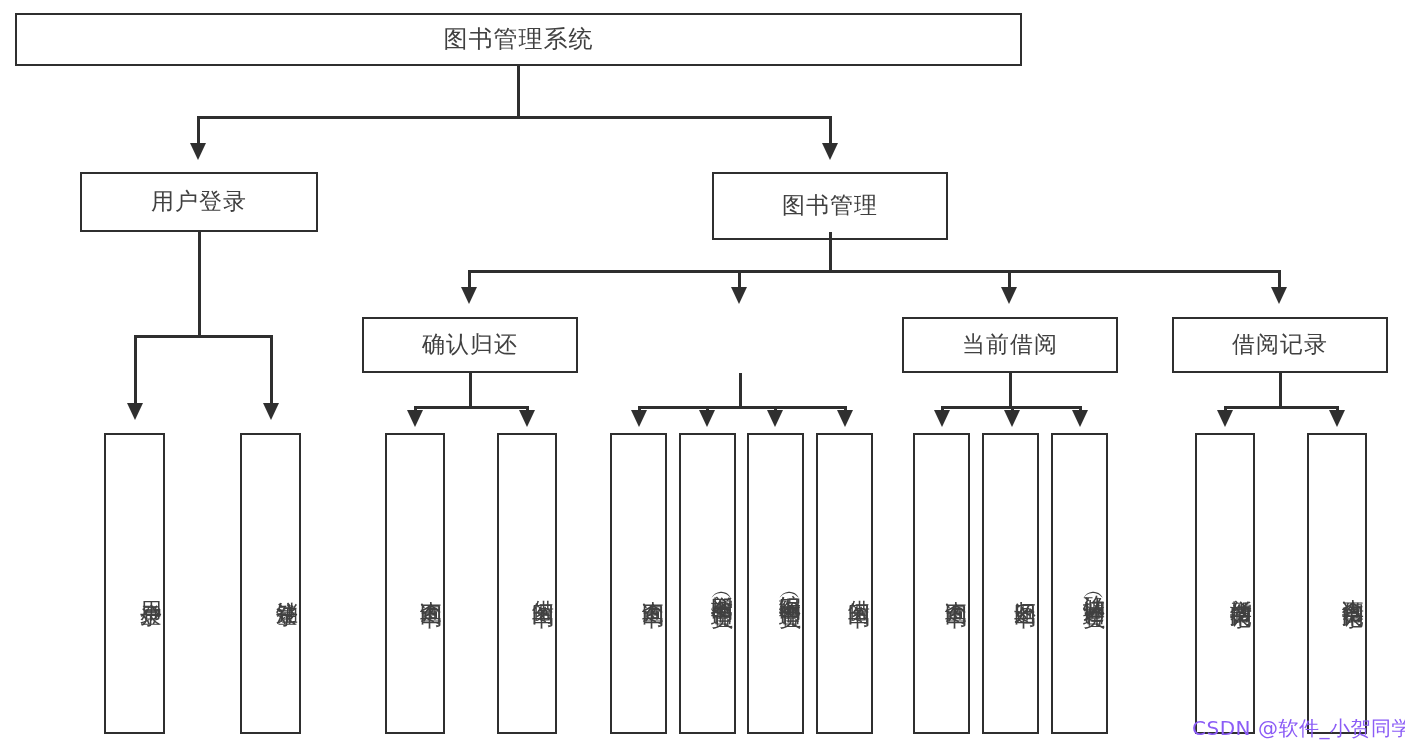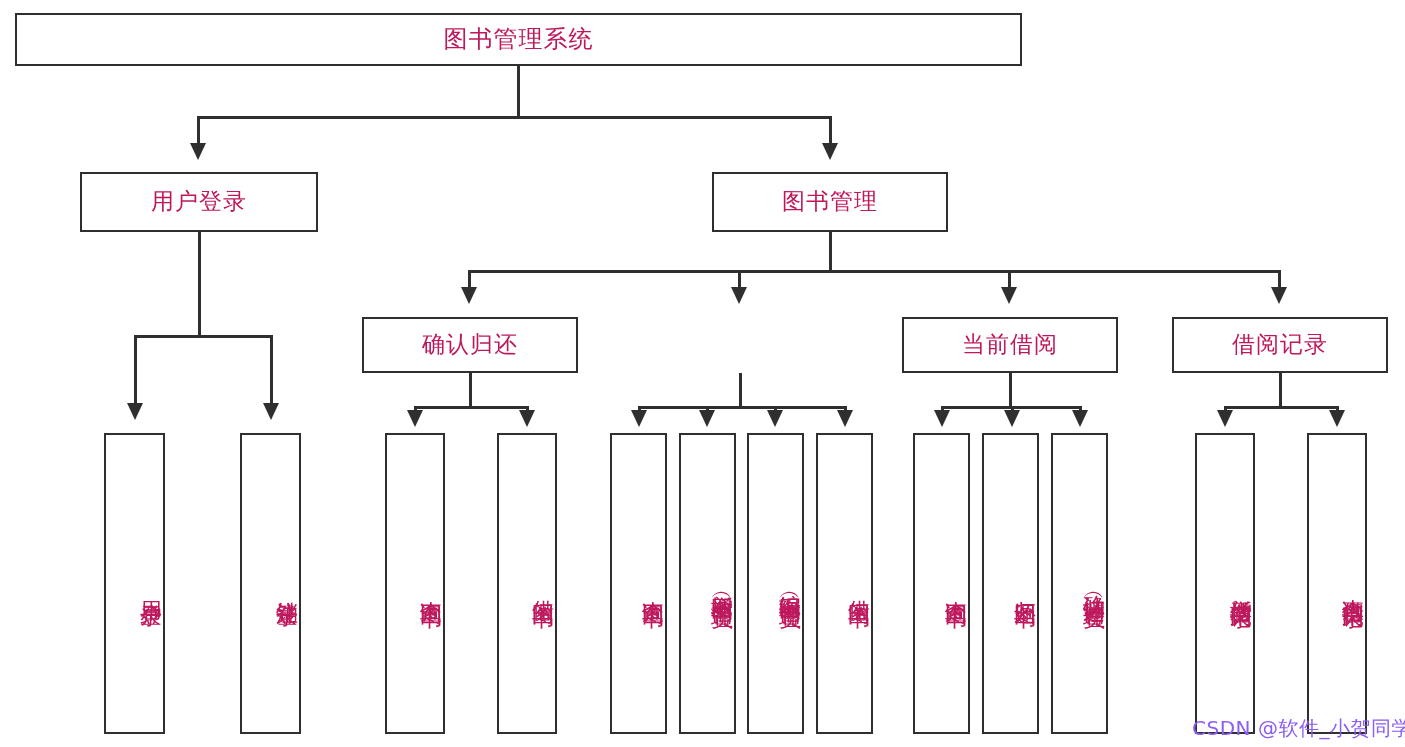--- a/index.html
+++ b/index.html
@@ -17,21 +17,21 @@
     height: 747px;
     background: #ffffff;
     overflow: hidden;
   }
   
   .node {
     position: absolute;
     box-sizing: border-box;
     border: 2.5px solid #2f2f2f;
     background: #ffffff;
-    color: #be185d;
+    color: #404040;
     display: flex;
     align-items: center;
     justify-content: center;
     text-align: center;
   }
   .node.h {
     font-size: 23px;
     letter-spacing: 1px;
     line-height: 1.1;
   }
@@ -99,21 +99,21 @@
 
   <div class="edge v" style="left:197px; top:116px; width:2.5px; height:27px;"></div>
   <div class="arrow" style="left:190px; top:143px;"></div>
 
   <div class="edge v" style="left:829px; top:116px; width:2.5px; height:27px;"></div>
   <div class="arrow" style="left:822px; top:143px;"></div>
 
   <div class="node h" style="left:80px; top:172px; width:238px; height:60px;">
     <span>用户登录</span>
   </div>
-  <div class="node h" style="left:712px; top:172px; width:236px; height:60px;">
+  <div class="node h" style="left:712px; top:172px; width:236px; height:68px;">
     <span>图书管理</span>
   </div>
 
   <div class="edge v" style="left:198px; top:232px; width:2.5px; height:103px;"></div>
   <div class="edge h" style="left:134px; top:335px; width:138px; height:2.5px;"></div>
   <div class="edge v" style="left:134px; top:335px; width:2.5px; height:68px;"></div>
   <div class="arrow" style="left:127px; top:403px;"></div>
   <div class="edge v" style="left:270px; top:335px; width:2.5px; height:68px;"></div>
   <div class="arrow" style="left:263px; top:403px;"></div>
 

